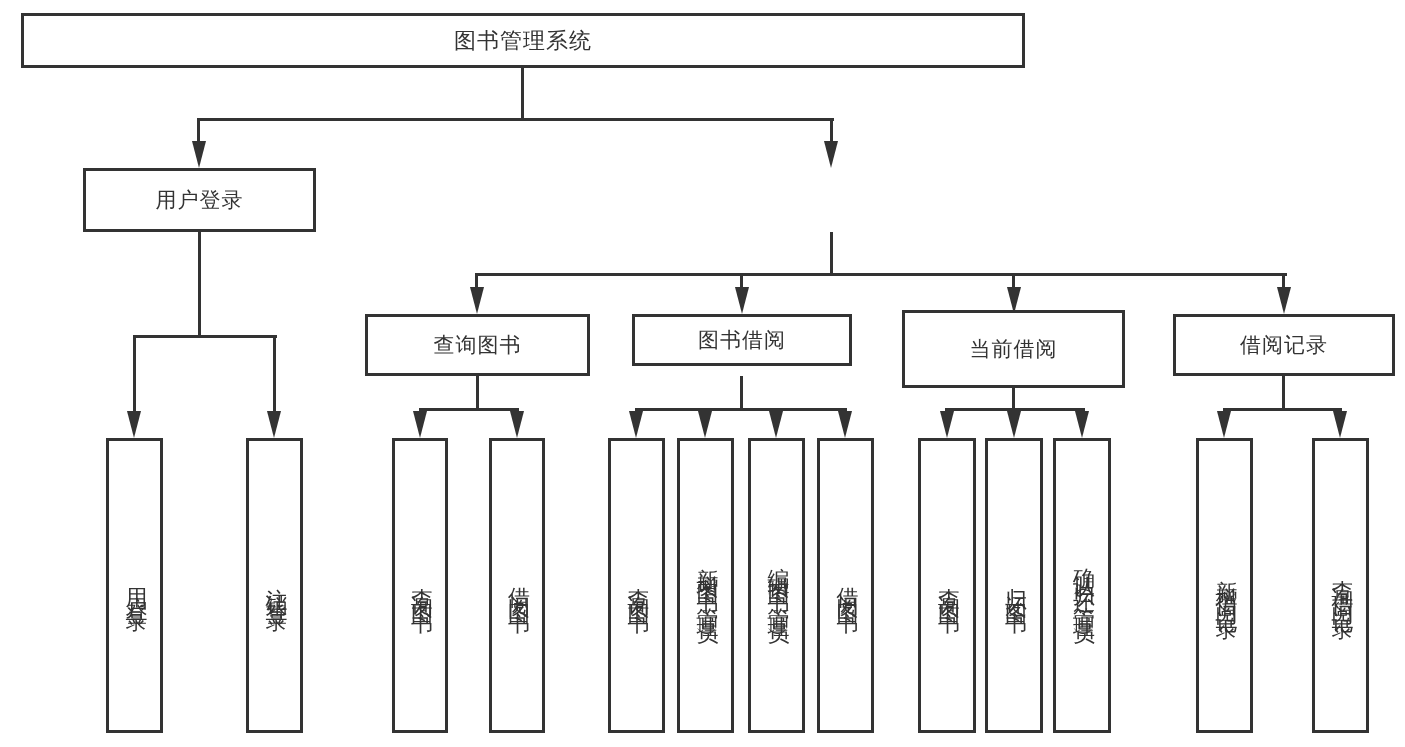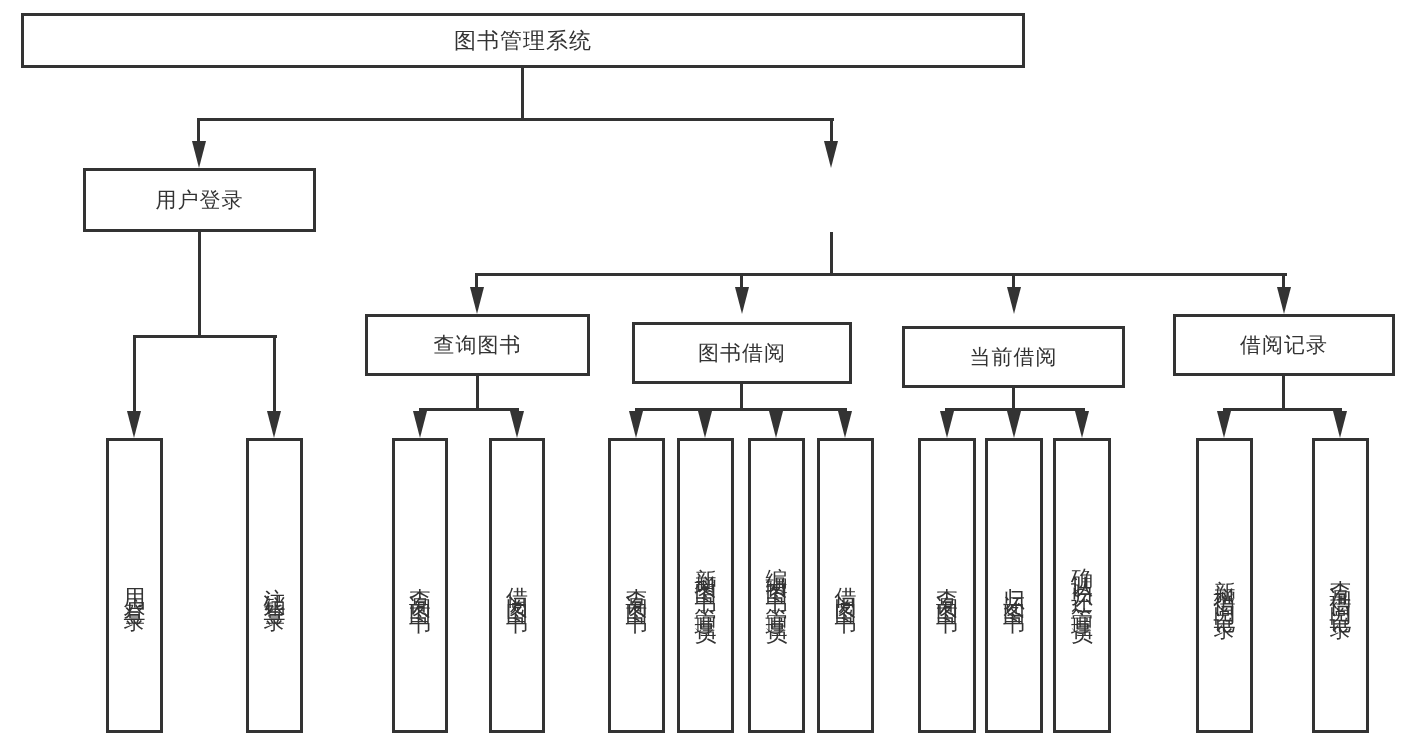--- a/index.html
+++ b/index.html
@@ -1,18 +1,18 @@
 <!DOCTYPE html>
 <html><head>
 <meta charset="utf-8">
 <style>
   html,body{margin:0;padding:0;background:#fff;}
   #canvas{
     position:relative;width:1405px;height:747px;background:#ffffff;overflow:hidden;
-    font-family:Liberation Serif, serif;color:#333;
+    font-family:Liberation Mono, monospace;color:#333;
   }
   .box{
     position:absolute;background:#fff;border:3px solid #333;box-sizing:border-box;
     display:flex;align-items:center;justify-content:center;
     font-size:21px;color:#333;letter-spacing:1px;white-space:nowrap;z-index:2;
   }
   .vbox{
     position:absolute;background:#fff;border:3px solid #333;box-sizing:border-box;
     display:flex;align-items:center;justify-content:center;z-index:2;
   }
@@ -67,24 +67,24 @@
   <div class="vline" style="left:740px;top:273px;height:18px;"></div>
   <div class="arrow" style="left:735px;top:287px;"></div>
   <div class="vline" style="left:1012px;top:273px;height:18px;"></div>
   <div class="arrow" style="left:1007px;top:287px;"></div>
   <div class="vline" style="left:1282px;top:273px;height:18px;"></div>
   <div class="arrow" style="left:1277px;top:287px;"></div>
 
   <div class="box" style="left:365px;top:314px;width:225px;height:62px;">
     <span>查询图书</span>
   </div>
-  <div class="box" style="left:632px;top:322px;width:220px;height:62px;">
+  <div class="box" style="left:632px;top:314px;width:220px;height:52px;">
     <span>图书借阅</span>
   </div>
-  <div class="box" style="left:902px;top:326px;width:223px;height:62px;">
+  <div class="box" style="left:902px;top:310px;width:223px;height:78px;">
     <span>当前借阅</span>
   </div>
   <div class="box" style="left:1173px;top:314px;width:222px;height:62px;">
     <span>借阅记录</span>
   </div>
 
   <div class="vline" style="left:476px;top:376px;height:35px;"></div>
   <div class="hline" style="left:419px;top:408px;width:100px;"></div>
   <div class="arrow" style="left:413px;top:411px;"></div>
   <div class="arrow" style="left:510px;top:411px;"></div>

